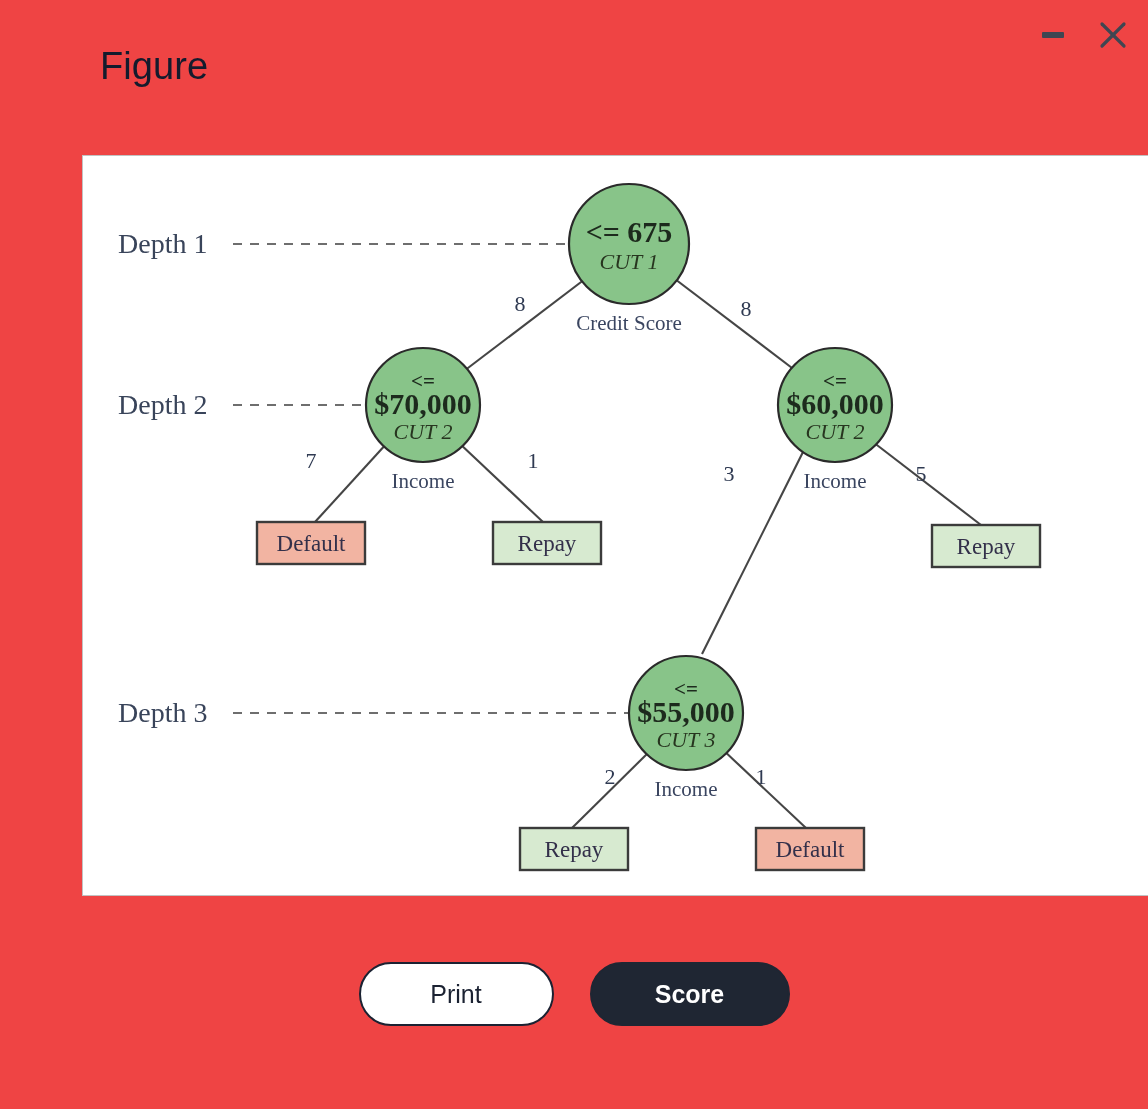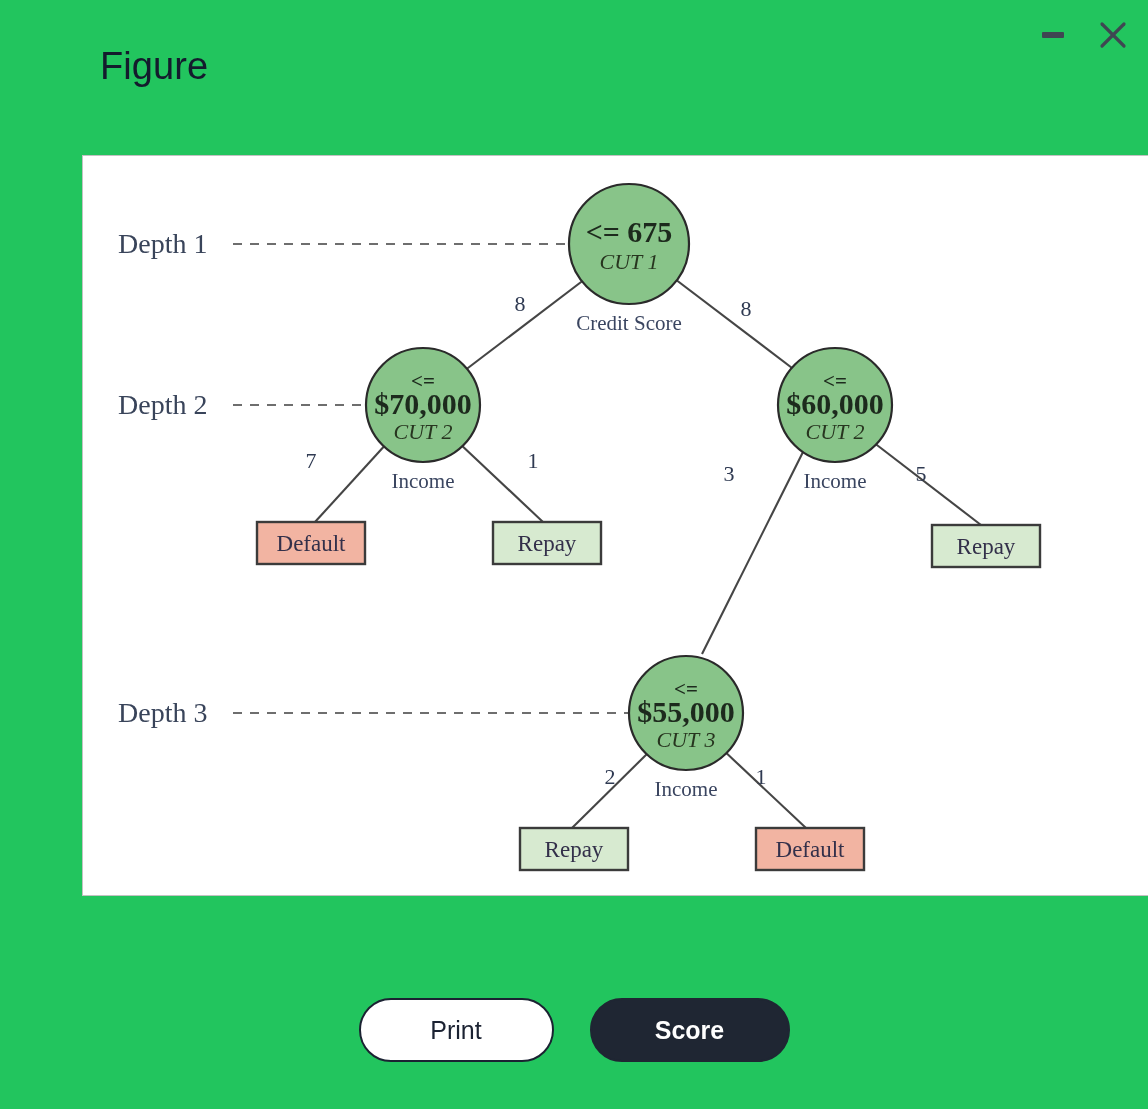--- a/index.html
+++ b/index.html
@@ -9,21 +9,21 @@
     width: 1148px;
     height: 1109px;
     background: #ffffff;
     font-family: "Liberation Sans", sans-serif;
     overflow: hidden;
   }
   #app {
     position: relative;
     width: 1148px;
     height: 1109px;
-    background: #22c55e;
+    background: #ef4444;
   }
 
   
   .win-controls {
     position: absolute;
     top: 18px;
     right: 18px;
     display: flex;
     align-items: center;
     gap: 26px;
@@ -73,21 +73,21 @@
   .figure-canvas {
     position: absolute;
     inset: 0;
   }
   .figure-canvas svg { display: block; }
 
   
   .footer {
     position: absolute;
     left: 0;
-    top: 998px;
+    top: 962px;
     width: 1148px;
     display: flex;
     justify-content: center;
     align-items: center;
     gap: 36px;
   }
   .btn {
     font-family: "Liberation Sans", sans-serif;
     font-size: 25px;
     line-height: 1;

